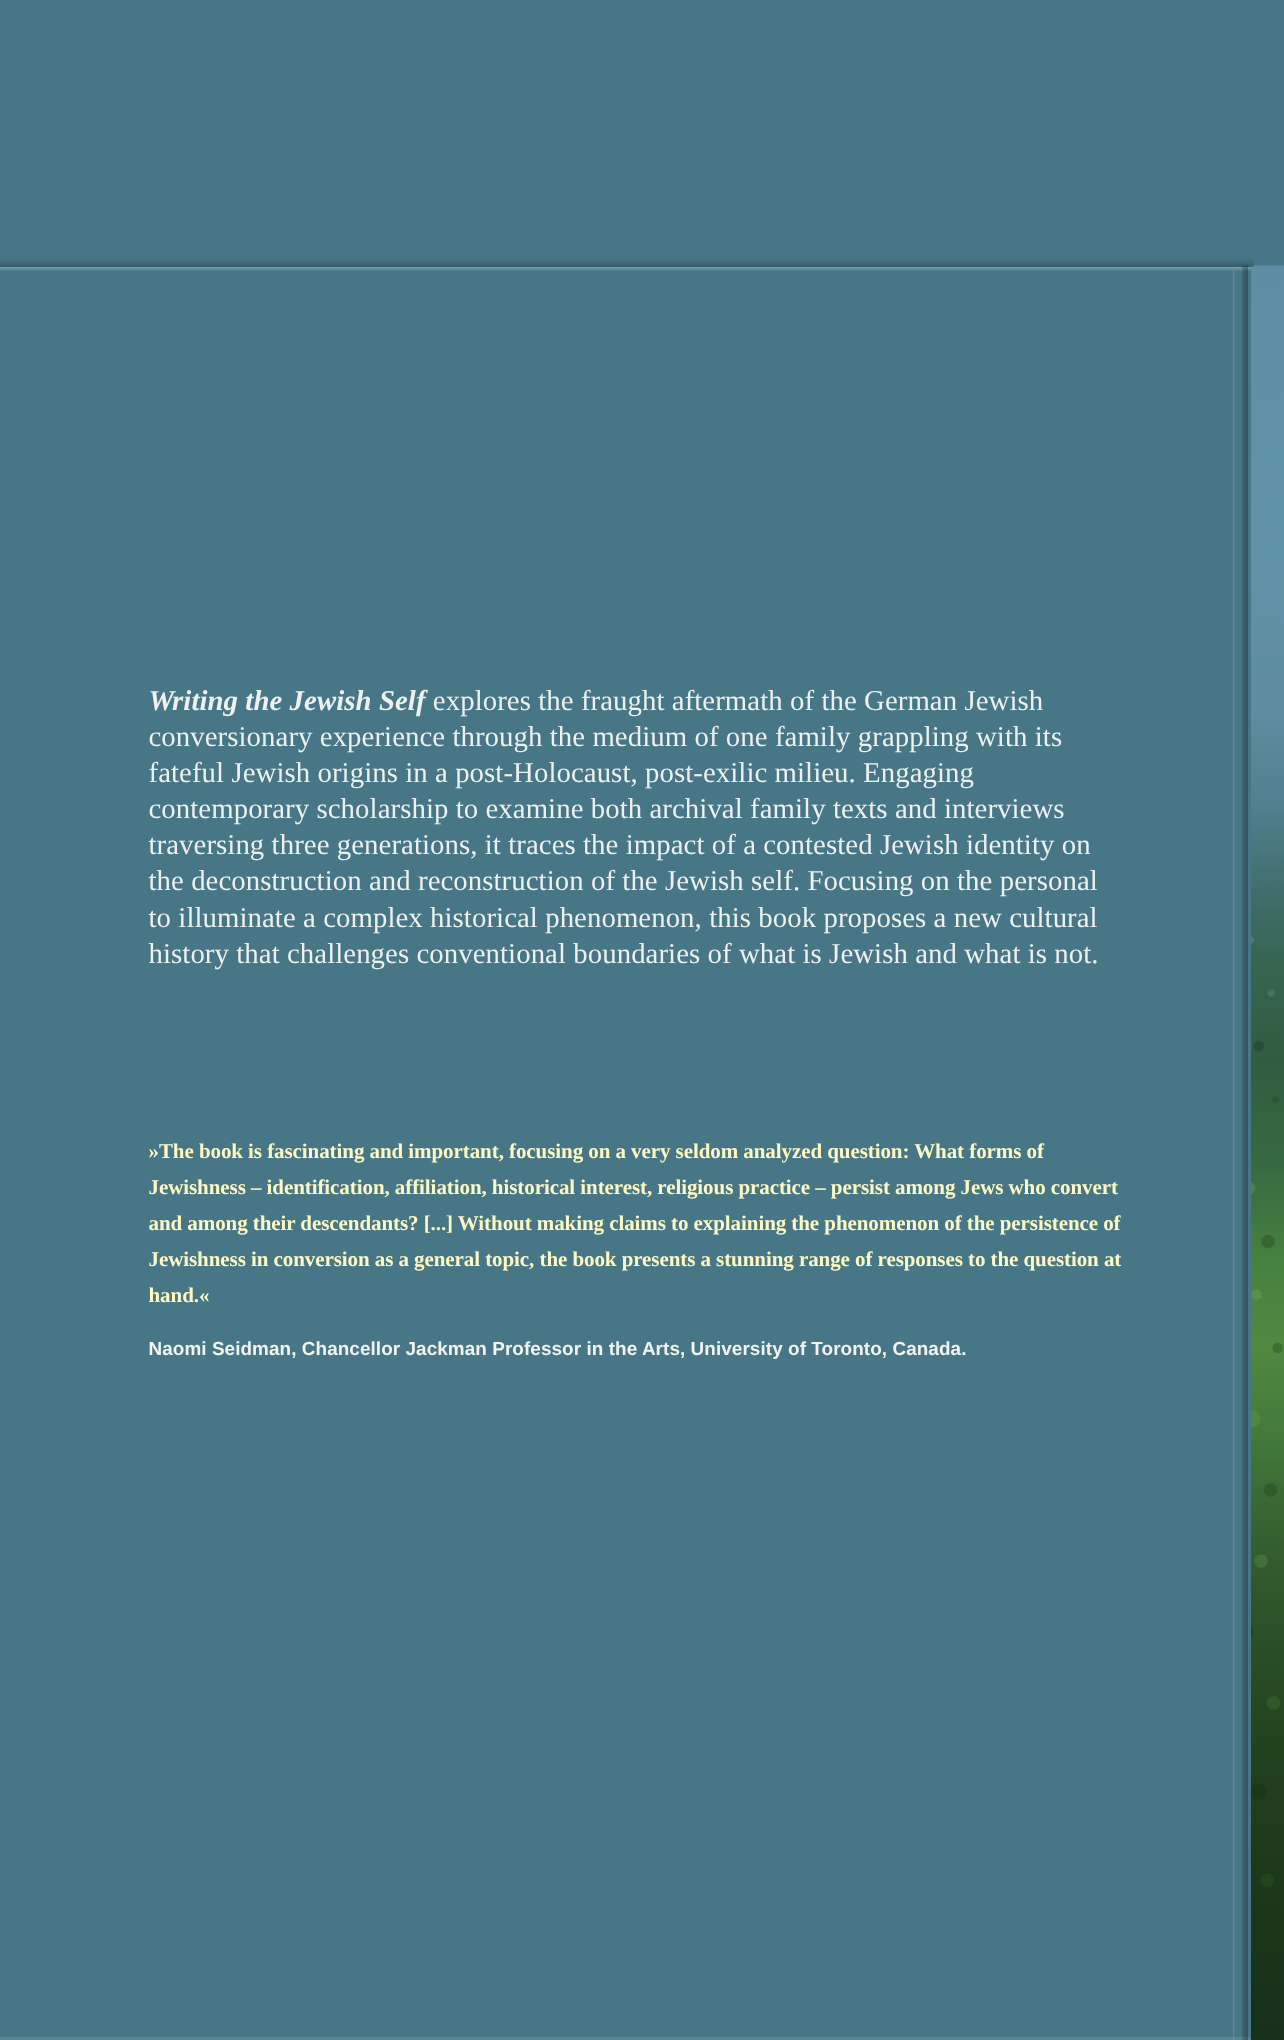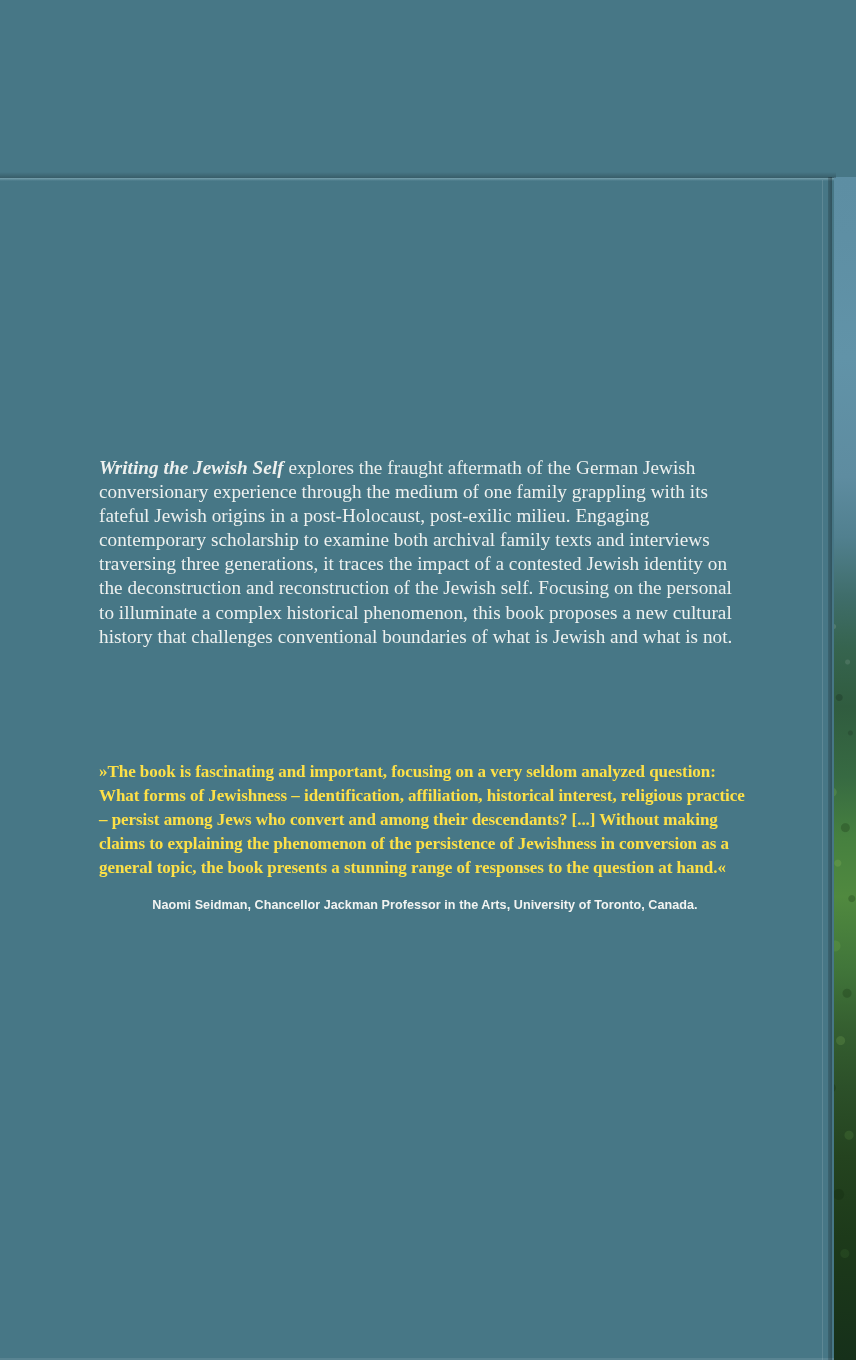--- a/index.html
+++ b/index.html
@@ -147,36 +147,35 @@
     font-style: italic;
     font-weight: bold;
   }
 
   #quote-block {
     position: absolute;
     top: 566px;
     width: 652px;
   }
   #quote {
-    color: #fde047;
+    color: #fef9c3;
     font-family: "Liberation Serif", serif;
-    font-size: 17px;
+    font-size: 14px;
     line-height: 24.1px;
     font-weight: bold;
     letter-spacing: -.05px;
   }
   #quote-attribution {
     margin-top: 5px;
     color: #f2f4f2;
     font-family: "Liberation Sans", sans-serif;
     font-size: 12.6px;
     line-height: 16px;
     font-weight: bold;
     letter-spacing: .05px;
-    text-align: center;
   }
 </style>
 </head>
 <body>
 
 <div id="backdrop"></div>
 
 <div id="photo-strip">
   <div class="tex"></div>
   <div class="spine-shadow"></div>

